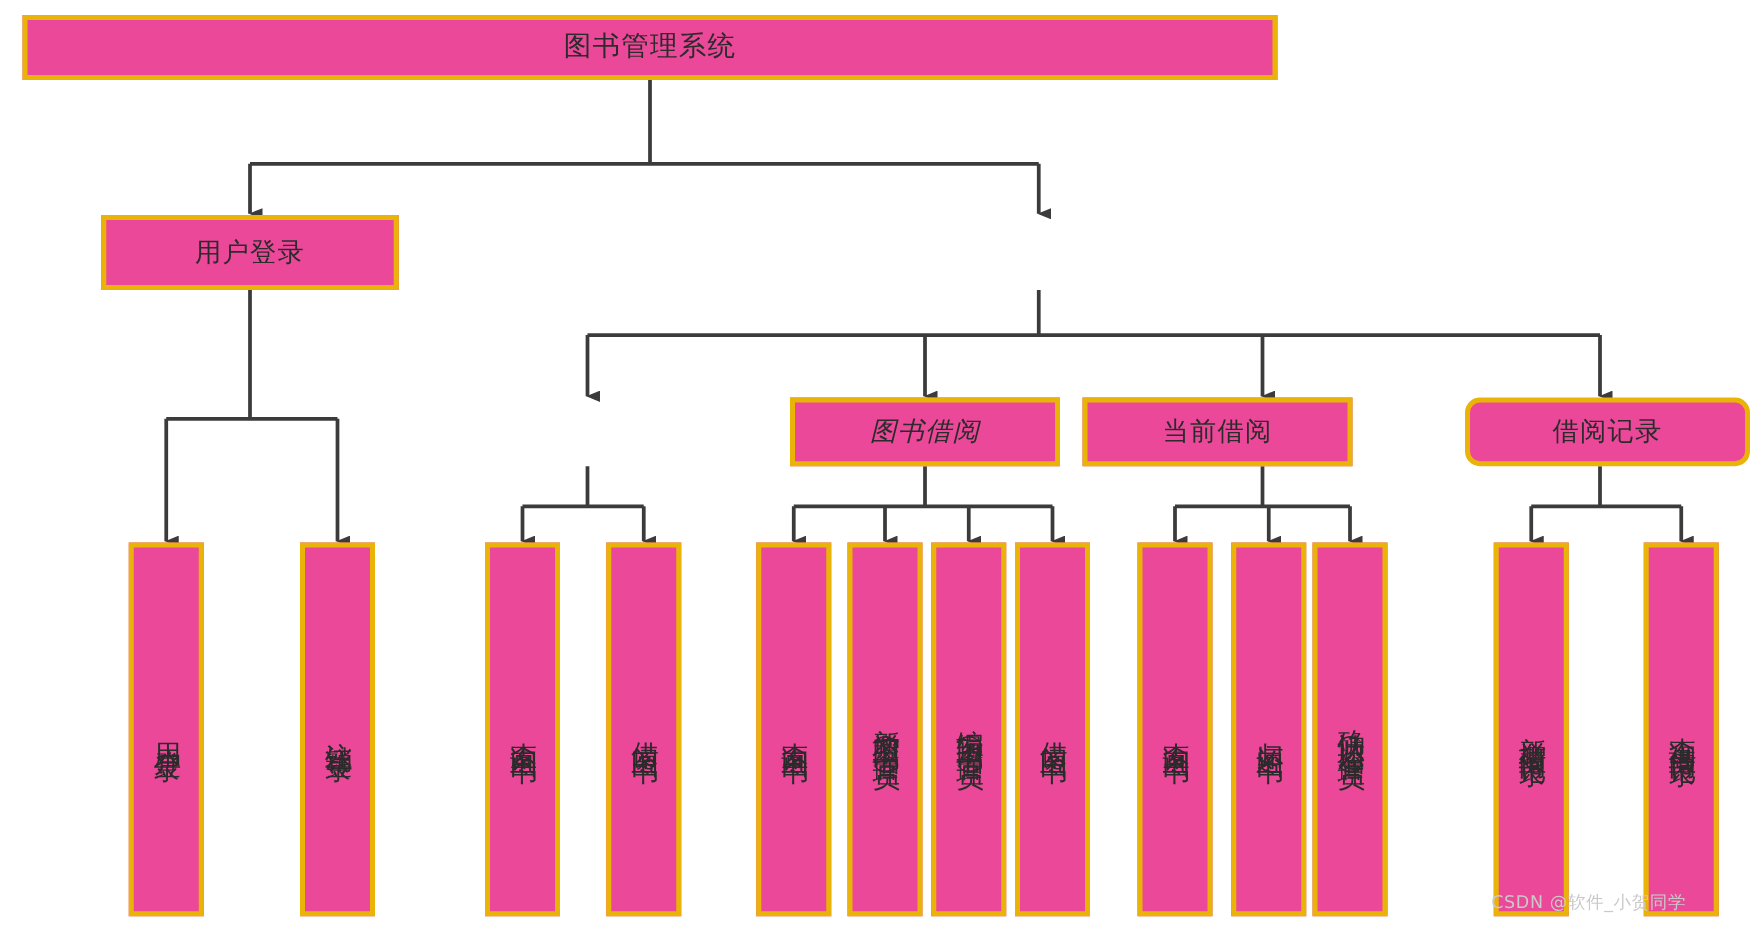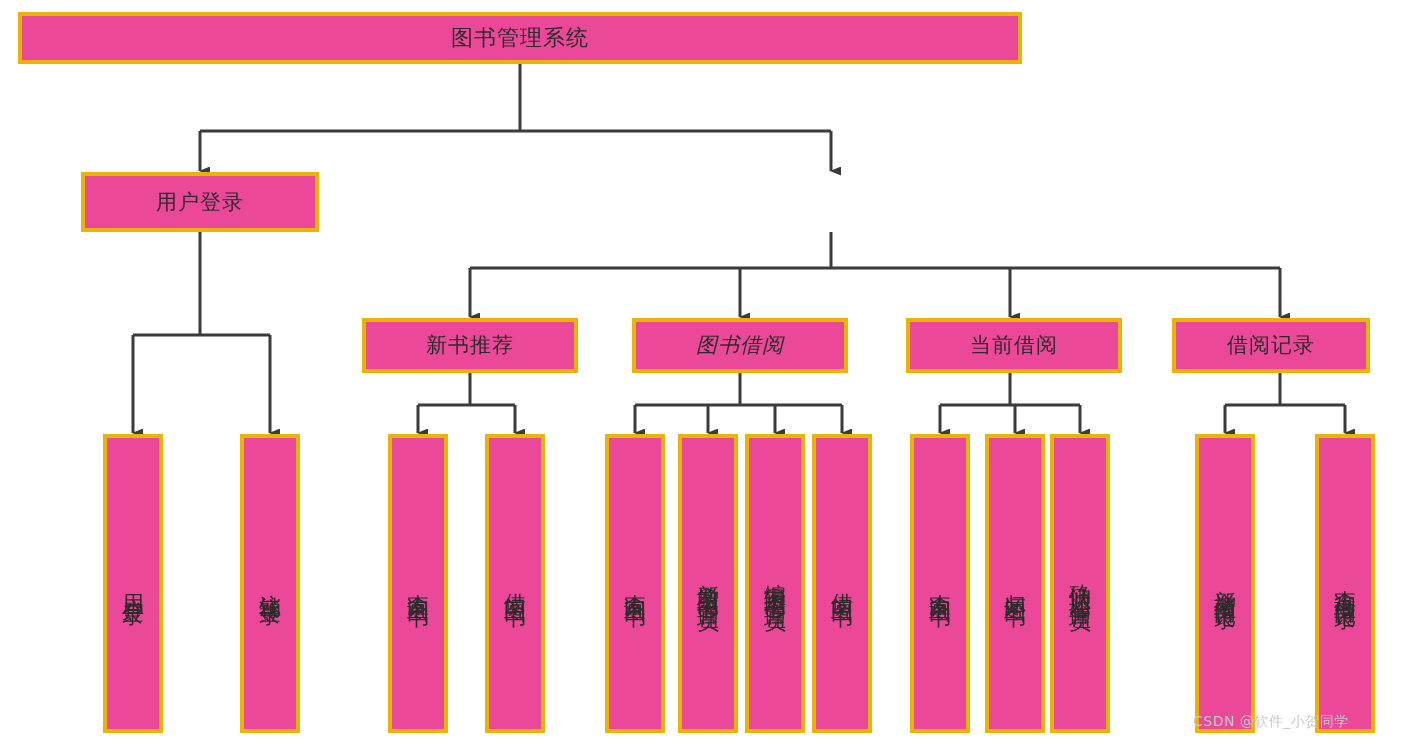--- a/index.html
+++ b/index.html
@@ -106,30 +106,27 @@
   </svg>
 
   <div class="node root" style="left: 18px; top: 12px; width: 1004px; height: 52px;">
     <span class="node-label">图书管理系统</span>
   </div>
 
   <div class="node" style="left: 81px; top: 172px; width: 238px; height: 60px;">
     <span class="node-label">用户登录</span>
   </div>
 
-  <div class="node" style="left: 362px; top: 318px; width: 216px; height: 55px;">
-    <span class="node-label">新书推荐</span>
-  </div>
   <div class="node" style="left: 632px; top: 318px; width: 216px; height: 55px; font-style: italic;">
     <span class="node-label">图书借阅</span>
   </div>
-  <div class="node" style="left: 906px; top: 318px; width: 216px; height: 55px;">
+  <div class="node" style="left: 866px; top: 318px; width: 216px; height: 55px;">
     <span class="node-label">当前借阅</span>
   </div>
-  <div class="node" style="left: 1172px; top: 318px; width: 198px; height: 55px;">
+  <div class="node" style="left: 1172px; top: 318px; width: 228px; height: 55px; border-radius: 12px;">
     <span class="node-label">借阅记录</span>
   </div>
 
   <div class="node vertical" style="left: 103px; top: 434px; width: 60px; height: 299px;">
     <span class="node-label">用户登录</span>
   </div>
   <div class="node vertical" style="left: 240px; top: 434px; width: 60px; height: 299px;">
     <span class="node-label">注销登录</span>
   </div>
 

